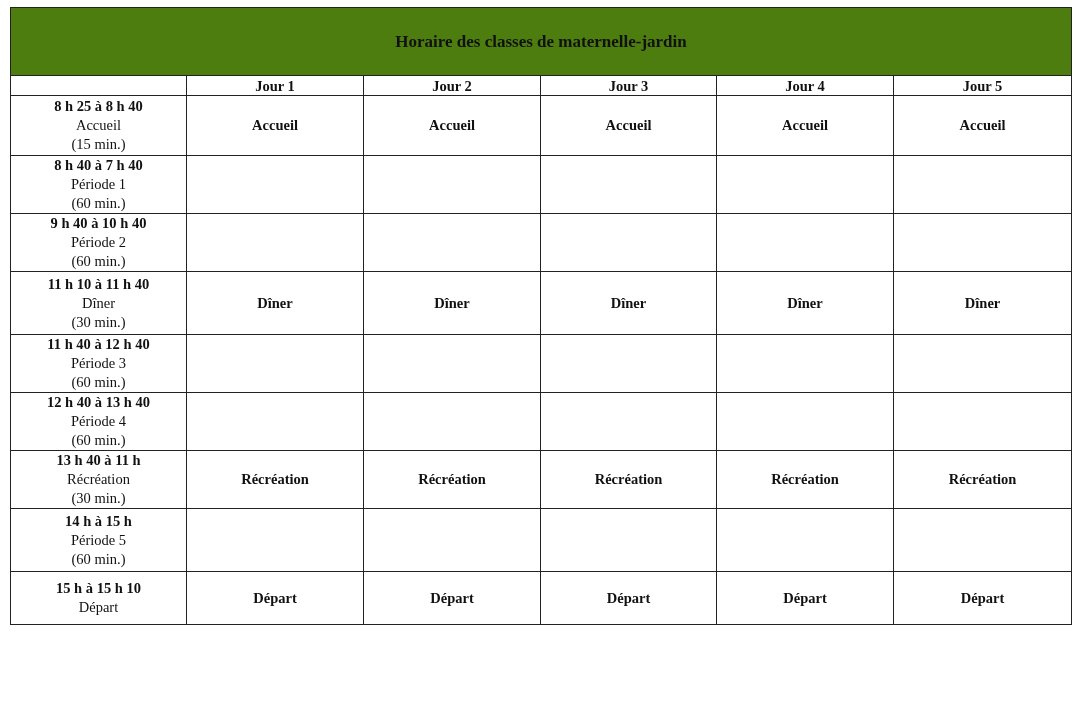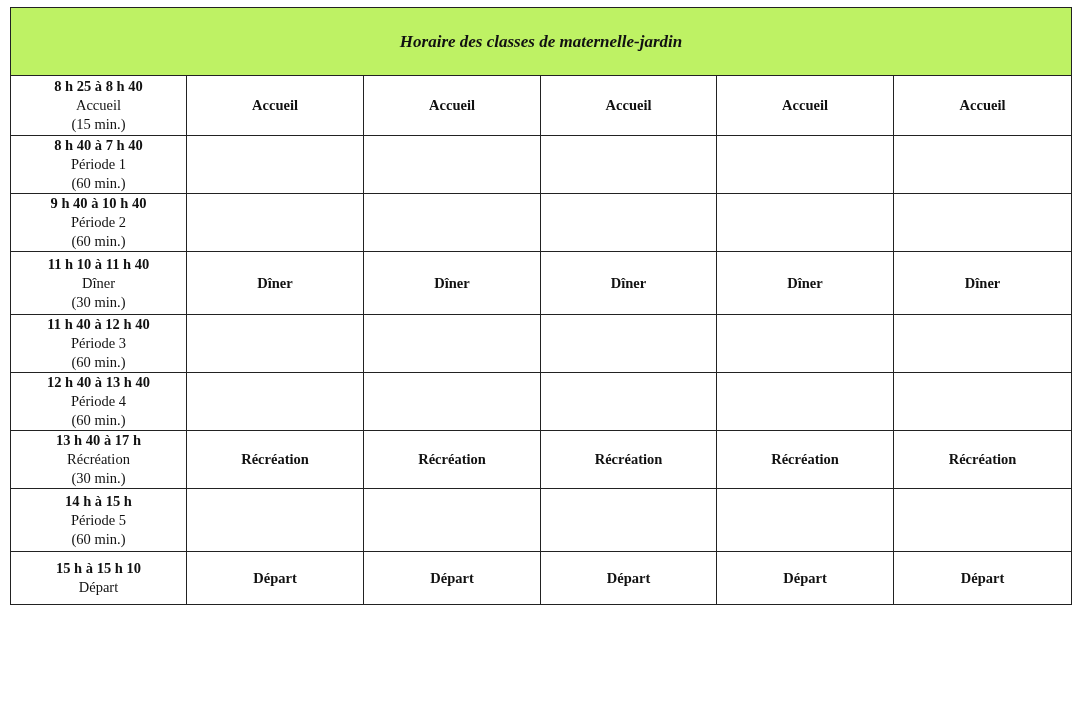--- a/index.html
+++ b/index.html
@@ -1,20 +1,20 @@
 <!DOCTYPE html>
 <html><head>
 <meta charset="utf-8">
 <style>
   html, body { margin:0; padding:0; background:#ffffff; }
   body { width:1080px; height:701px; position:relative; overflow:hidden;
          font-family:"Liberation Serif", "DejaVu Serif", serif; color:#111; }
   table.sched { position:absolute; left:10px; top:7px; border-collapse:collapse; table-layout:fixed; width:1061px; }
   table.sched td, table.sched th { border:1px solid #222; padding:0; text-align:center; vertical-align:middle; }
-  .title-cell { background:#bef264; height:67px; font-weight:bold; font-size:17px;font-style:italic; }
+  .title-cell { background:#4d7c0f; height:67px; font-weight:bold; font-size:17px; }
   .hdr th { height:19px; font-size:14.5px; font-weight:bold; line-height:16px; }
   .time { font-size:14.5px; line-height:19px; }
   .time .t { font-weight:bold; display:block; }
   .time .n, .time .d { display:block; }
   .act { font-weight:bold; font-size:14.5px; }
 </style>
 </head>
 <body>
 
 <table class="sched">
@@ -22,20 +22,28 @@
     <col style="width:176px">
       <col style="width:177px">
       <col style="width:177px">
       <col style="width:176px">
       <col style="width:177px">
       <col style="width:178px">
   </colgroup>
   <tbody>
       <tr>
     <td colspan="6" class="title-cell">Horaire des classes de maternelle-jardin</td>
+  </tr>
+  <tr class="hdr">
+    <th></th>
+    <th>Jour 1</th>
+    <th>Jour 2</th>
+    <th>Jour 3</th>
+    <th>Jour 4</th>
+    <th>Jour 5</th>
   </tr>
   </tbody>
     <tbody id="rows">
       <tr style="height: 60px;">
         <td class="time">
       <span class="t">8 h 25 à 8 h 40</span>
       <span class="n">Accueil</span>
           <span class="d">(15 min.)</span>
         </td>
         <td class="act">Accueil</td>
@@ -99,21 +107,21 @@
           <span class="d">(60 min.)</span>
         </td>
         <td class="act"></td>
         <td class="act"></td>
         <td class="act"></td>
         <td class="act"></td>
         <td class="act"></td>
       </tr>
       <tr style="height: 58px;">
         <td class="time">
-      <span class="t">13 h 40 à 17 h</span>
+      <span class="t">13 h 40 à 11 h</span>
       <span class="n">Récréation</span>
           <span class="d">(30 min.)</span>
         </td>
         <td class="act">Récréation</td>
         <td class="act">Récréation</td>
         <td class="act">Récréation</td>
         <td class="act">Récréation</td>
         <td class="act">Récréation</td>
       </tr>
       <tr style="height: 63px;">

